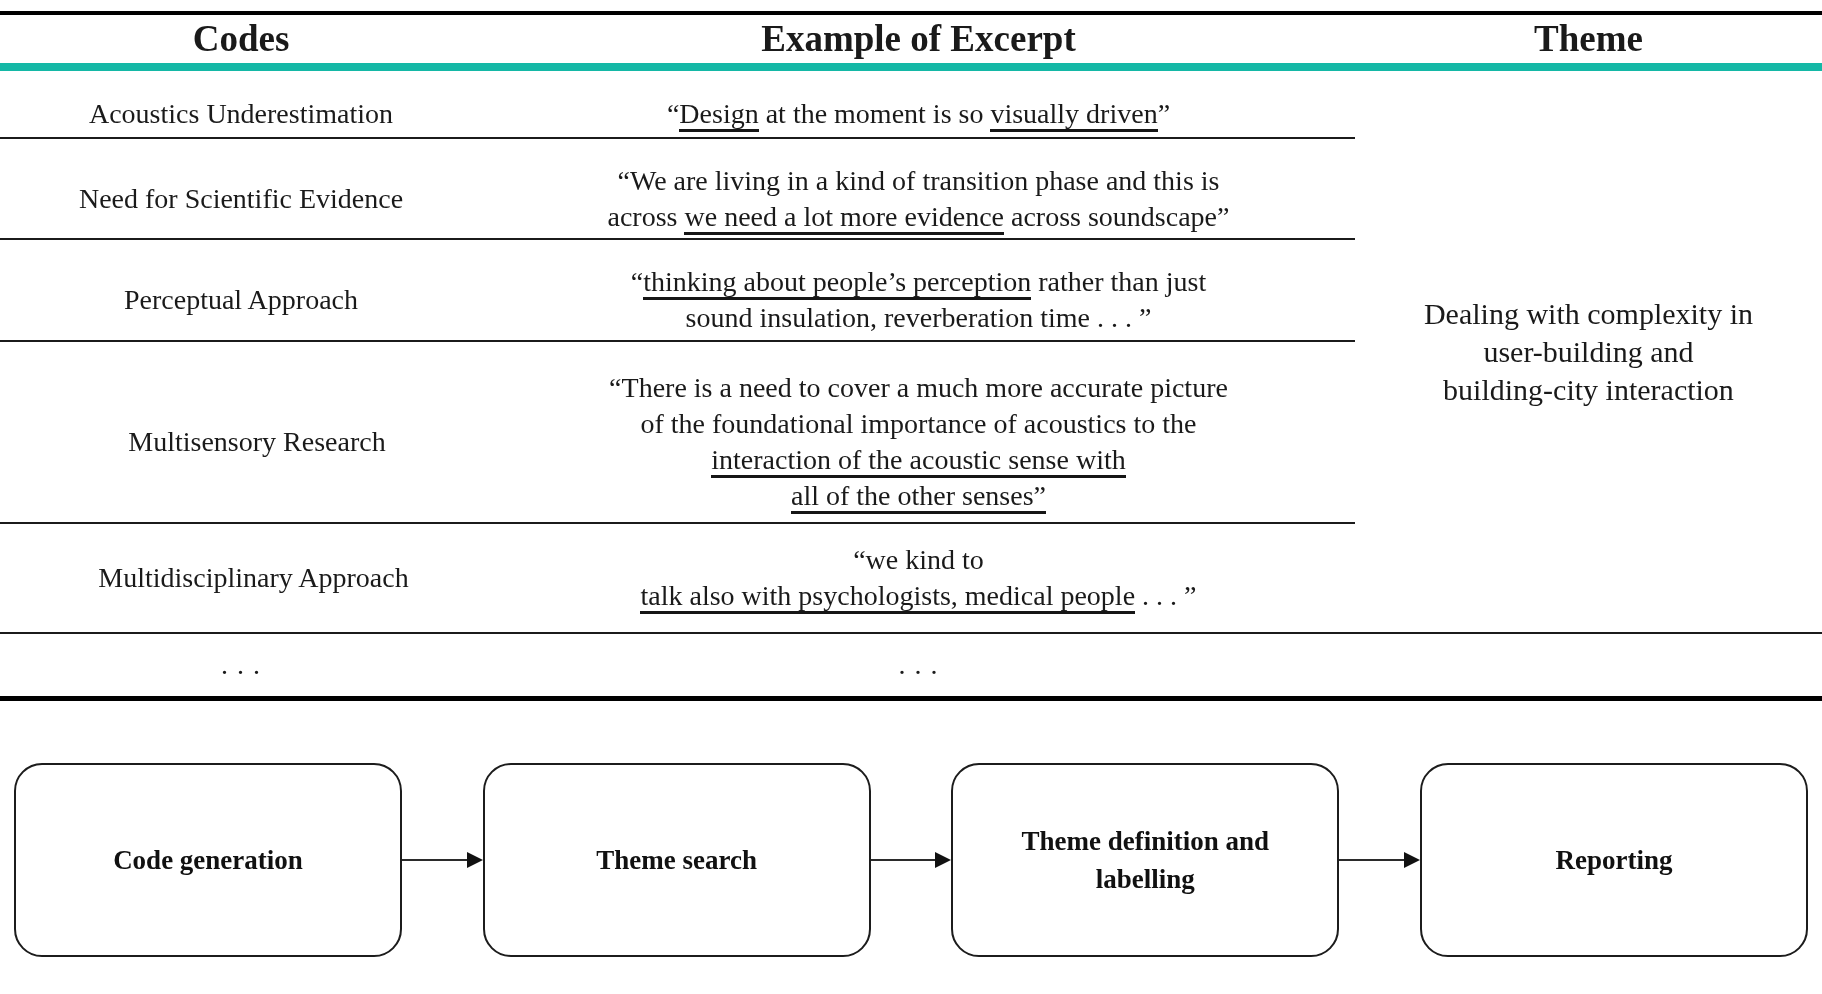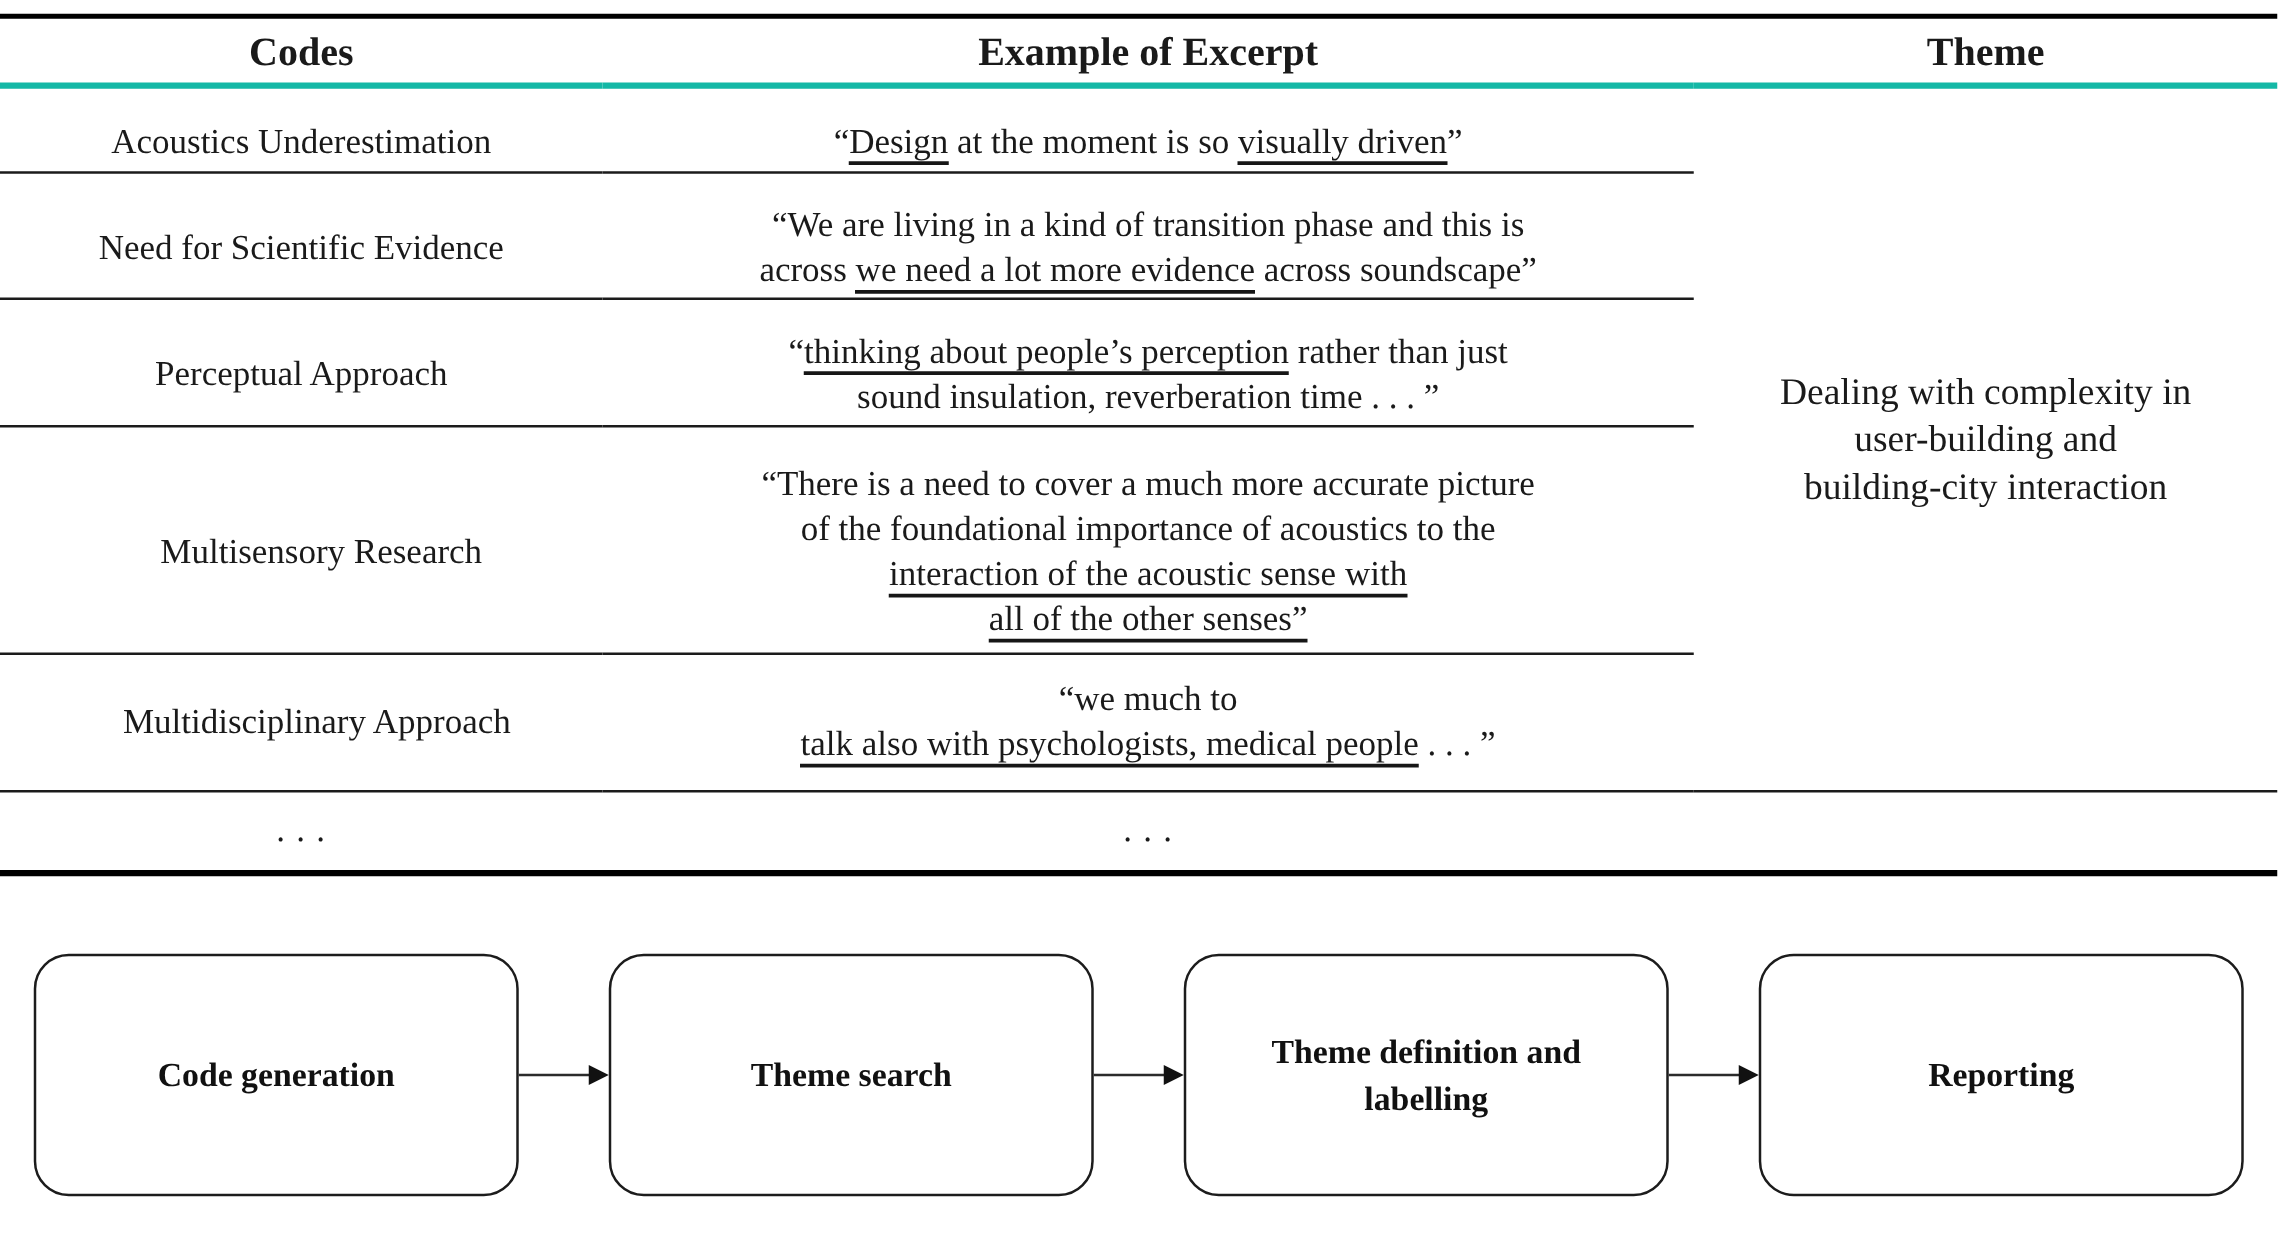--- a/index.html
+++ b/index.html
@@ -23,43 +23,43 @@
     background: #fff;
   }
   .cell {
     display: flex; flex-direction: column;
     justify-content: center; align-items: center;
     text-align: center;
     font-size: 28px; line-height: 36px;
   }
   .th {
     grid-row: 1;
-    font-weight: bold; font-size: 32px;
-    border-bottom: 5px solid #14b8a6;
+    font-weight: bold; font-size: 37px;
+    border-bottom: 8px solid #14b8a6;
   }
   .th-codes   { grid-column: 1; }
   .th-excerpt { grid-column: 2; }
   .th-theme   { grid-column: 3; }
   .sep      { border-bottom: 2px solid #1b1b1b; margin-top: 20px; }  
   .sep-full { border-bottom: 2px solid #1b1b1b; }  
   .theme-cell {
     grid-column: 3; grid-row: 2 / span 5;
     border-bottom: 2px solid #1b1b1b;
     font-size: 30px; line-height: 38px;
   }
   .ellipsis-cell { grid-row: 7; letter-spacing: 1px; }
   .ellipsis-codes   { grid-column: 1; }
   .ellipsis-excerpt { grid-column: 2; }
   .ex-line { min-height: 36px; }
   .u { border-bottom: 3px solid #161616; }
 
   
   .flowchart {
     margin-top: 62px;
-    padding: 0 27px;
+    padding: 0 14px;
     height: 194px;
     display: flex;
     align-items: flex-start;
   }
   .fc-box {
     flex: none;
     width: 388px; height: 194px;
     background: #fff;
     border: 2.5px solid #1c1c1c;
     border-radius: 28px;
@@ -115,21 +115,21 @@
     </div>
     <div class="cell sep" style="grid-area: 5 / 1; padding-left: 32px;">Multisensory Research</div>
     <div class="cell sep" style="grid-area: 5 / 2;">
       <div class="ex-line"><span>“There is a need to cover a much more accurate picture</span></div>
       <div class="ex-line"><span>of the foundational importance of acoustics to the</span></div>
       <div class="ex-line"><span class="u">interaction of the acoustic sense with</span></div>
       <div class="ex-line"><span class="u">all of the other senses”</span></div>
     </div>
     <div class="cell sep-full" style="grid-area: 6 / 1; padding-left: 25px;">Multidisciplinary Approach</div>
     <div class="cell sep-full" style="grid-area: 6 / 2;">
-      <div class="ex-line"><span>“we much to</span></div>
+      <div class="ex-line"><span>“we kind to</span></div>
       <div class="ex-line"><span class="u">talk also with psychologists, medical people</span><span> . . . ”</span></div>
     </div>
   </div>
 
 <div class="flowchart">
 
 <div class="fc-box">
       <div class="fc-label">Code generation</div>
     </div>
     <div class="arrow">

